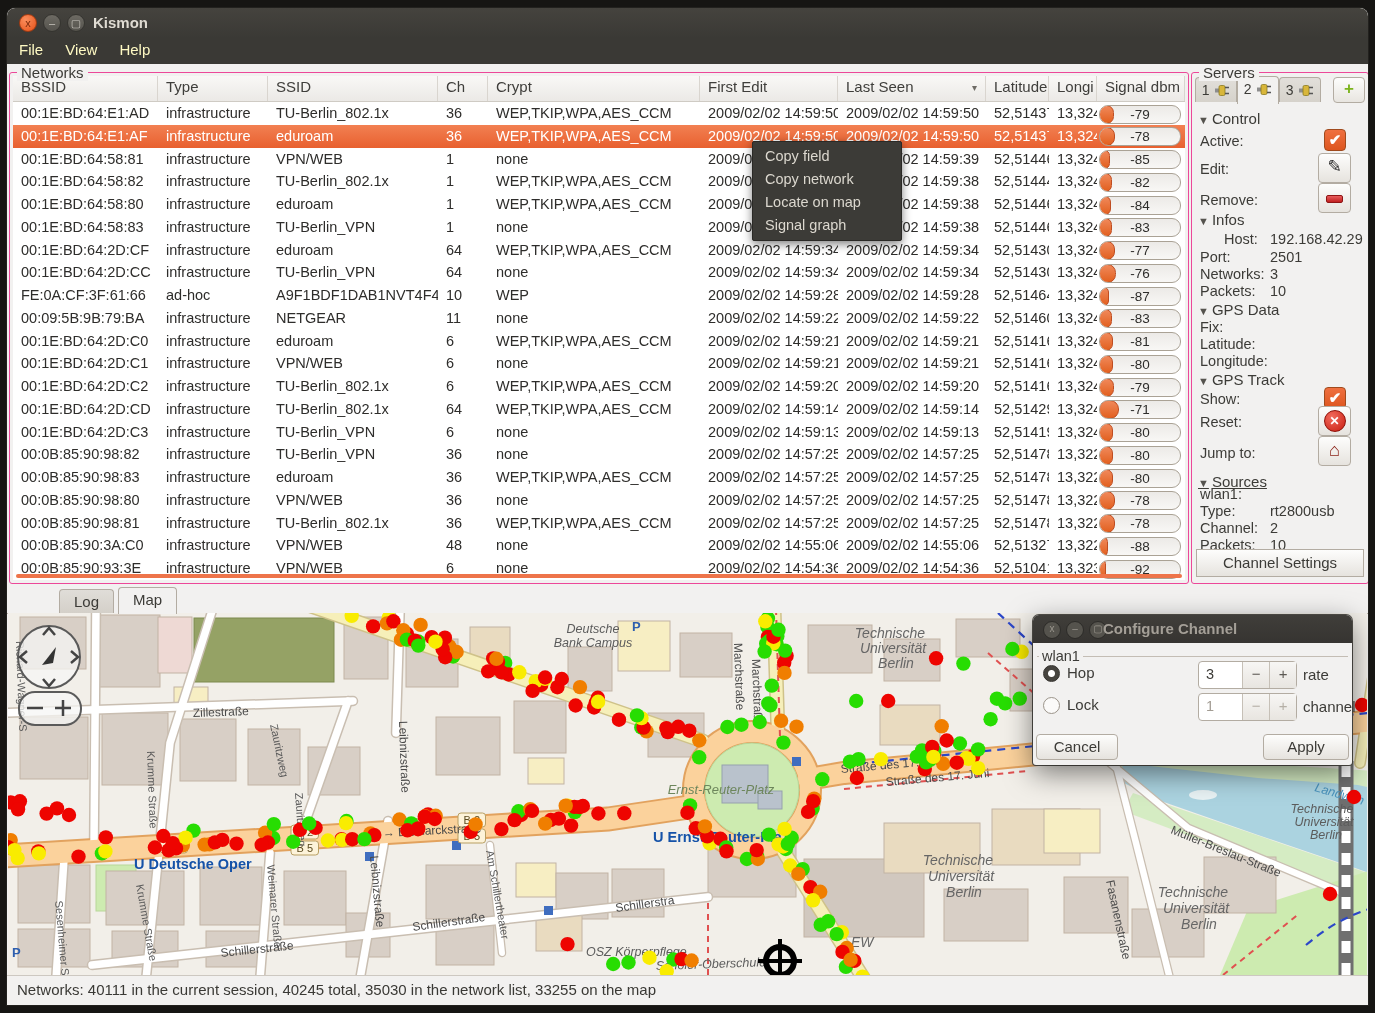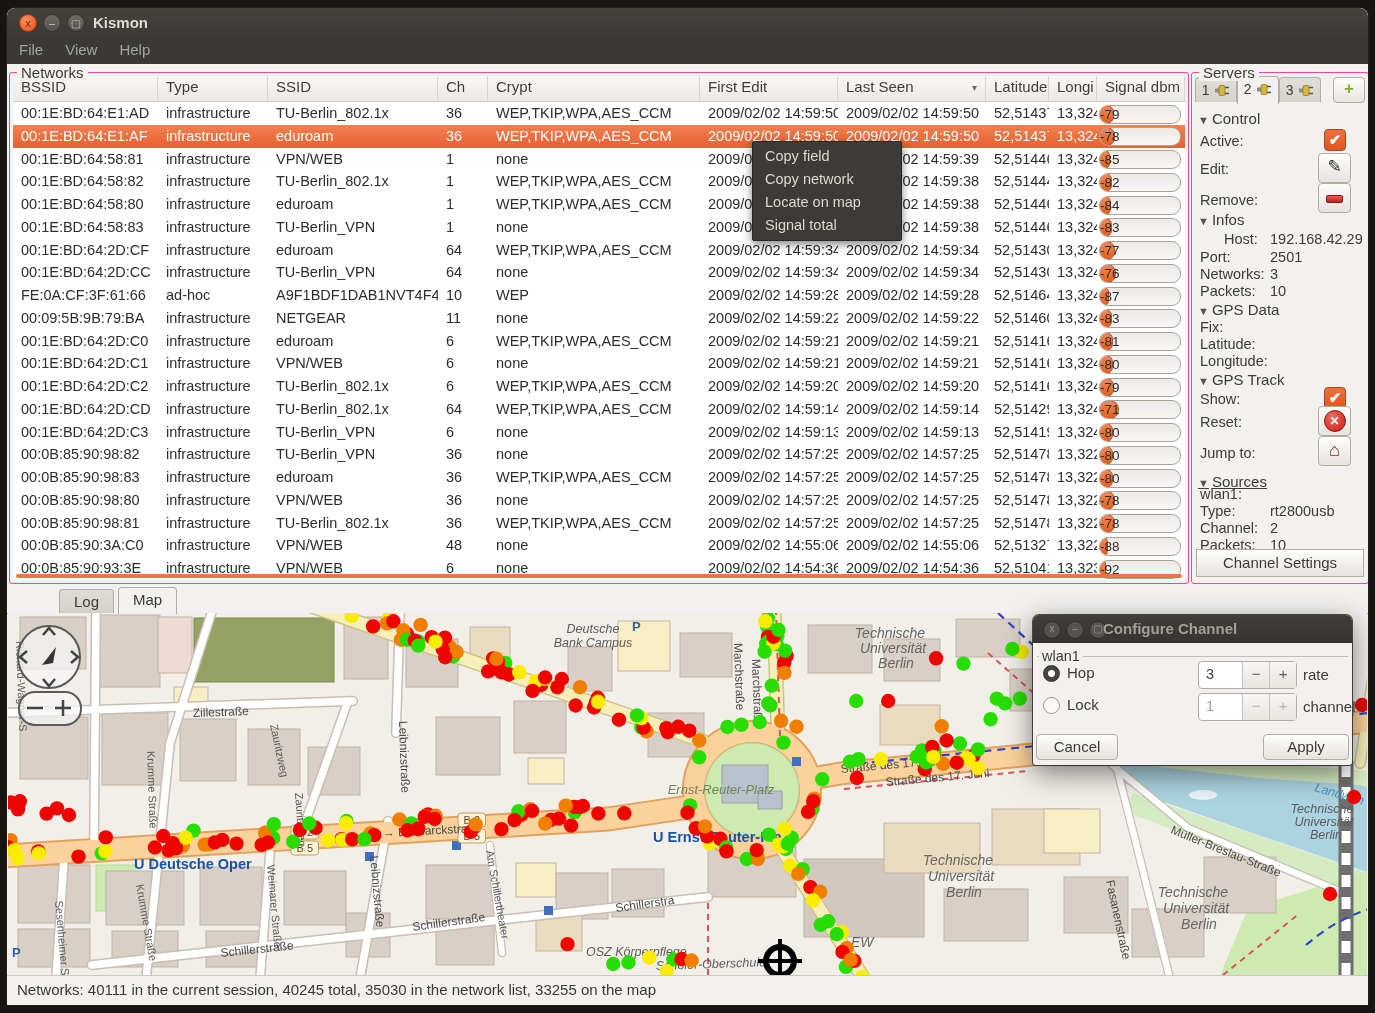--- a/index.html
+++ b/index.html
@@ -10,42 +10,42 @@
   
   #titlebar{position:absolute;left:0;top:0;width:100%;height:30px;
     background:linear-gradient(#45433e,#3a3935);border-radius:8px 8px 0 0;}
   .wbtn{position:absolute;top:6px;width:18px;height:18px;border-radius:50%;box-sizing:border-box;
     font-size:11px;line-height:16px;text-align:center;color:#3f3d38;}
   .wbtn.close{left:12px;background:radial-gradient(circle at 35% 30%,#fb8e5d,#e65118);border:1px solid #a33b12;color:#7c2a0c;}
   .wbtn.min{left:36px;background:linear-gradient(#6d6a63,#55534d);border:1px solid #353430;color:#c8c5be;}
   .wbtn.max{left:60px;background:linear-gradient(#6d6a63,#55534d);border:1px solid #353430;color:#c8c5be;}
   #win-title{position:absolute;left:86px;top:6px;font-size:15px;font-weight:bold;color:#dfdbd2;}
   #menubar{position:absolute;left:0;top:30px;width:100%;height:26px;background:#3a3935;}
-  .menu-item{display:inline-block;padding:3px 10px;font-size:15px;color:#a3a3a3;margin-left:2px;}
+  .menu-item{display:inline-block;padding:3px 10px;font-size:15px;color:#fef9c3;margin-left:2px;}
   
   .gtkframe{position:absolute;border:1px solid #ec4899;border-radius:3px;background:#f2f1f0;}
   .gtkframe-label{position:absolute;font-size:15px;color:#3c3b37;background:#f2f1f0;padding:0 4px;z-index:3;}
   
   #table-wrap{position:absolute;left:3px;top:3px;right:3px;bottom:3px;background:#fff;overflow:hidden;}
   #thead{display:grid;grid-template-columns:145px 110px 170px 50px 212px 138px 148px 63px 48px 88px;
     height:25px;background:linear-gradient(#f9f8f6,#ebe9e6);border-bottom:1px solid #cfcbc4;}
   .th{font-size:15px;color:#3f3e3b;padding:2px 2px 0 8px;border-right:1px solid #d9d5cf;
     white-space:nowrap;overflow:hidden;position:relative;}
   .th .sort{position:absolute;right:8px;top:6px;font-size:10px;color:#6e6b65;}
   #tbody{position:absolute;left:0;top:26px;right:0;bottom:0;overflow:hidden;}
   .row{display:grid;grid-template-columns:145px 110px 170px 50px 212px 138px 148px 63px 48px 88px;
     height:22.75px;background:#fff;color:#2e2d2b;}
   .row.selected{background:linear-gradient(#f28052,#e8602f);color:#fff;}
   .td{font-size:14.5px;line-height:22.5px;padding-left:8px;white-space:nowrap;overflow:hidden;}
   .sigcell{position:relative;padding:0;}
   .trough{position:absolute;left:2px;top:2.5px;width:80px;height:17px;border:1px solid #aaa295;
     border-radius:9px;background:linear-gradient(#eceae7,#f8f7f5);overflow:hidden;}
   .sigfill{position:absolute;left:-1px;top:-1px;height:17px;border:1px solid #bf4d21;border-radius:9px;
     background:linear-gradient(#f0895b,#e2601f);}
-  .sigval{position:absolute;width:100%;text-align:left;font-size:13.5px;line-height:17px;color:#2e2d2b;}
+  .sigval{position:absolute;width:100%;text-align:center;font-size:13.5px;line-height:17px;color:#2e2d2b;}
   #hscroll{position:absolute;left:3px;right:3px;bottom:2px;height:4px;border-radius:2px;background:#ee744a;}
   
   #ctxmenu{position:absolute;left:745px;top:133px;width:148px;background:#3c3b37;
     border:1px solid #2a2926;border-radius:2px;box-shadow:0 3px 10px rgba(0,0,0,.5);z-index:40;padding:3px 0;}
   .ctx-item{font-size:14.5px;color:#dcd8cf;padding:2px 12px;height:19px;line-height:19px;white-space:nowrap;}
   
   #servers-tabs{position:absolute;left:3px;top:2px;right:3px;height:28px;}
   .stab{position:absolute;top:2px;height:24px;width:40px;border:1px solid #b3aca2;border-bottom:none;
     border-radius:4px 4px 0 0;background:linear-gradient(#e2dfda,#d6d2cb);font-size:14px;color:#3c3b37;
     text-align:center;line-height:24px;}
@@ -1038,21 +1038,21 @@
     </div>
 
     <div id="statusbar">
       <div id="status-text">Networks: 40111 in the current session, 40245 total, 35030 in the network list, 33255 on the map</div>
     </div>
 
     <div id="ctxmenu">
         <div class="ctx-item">Copy field</div>
         <div class="ctx-item">Copy network</div>
         <div class="ctx-item">Locate on map</div>
-        <div class="ctx-item">Signal total</div>
+        <div class="ctx-item">Signal graph</div>
       </div>
 
     <div id="dialog">
       <div id="dlg-title">
         <div class="dbtn" style="left:10px;">x</div>
         <div class="dbtn" style="left:33px;">–</div>
         <div class="dbtn" style="left:56px;">▢</div>
         <div id="dlg-title-text">Configure Channel</div>
       </div>
       <div id="dlg-frame-line"></div>

